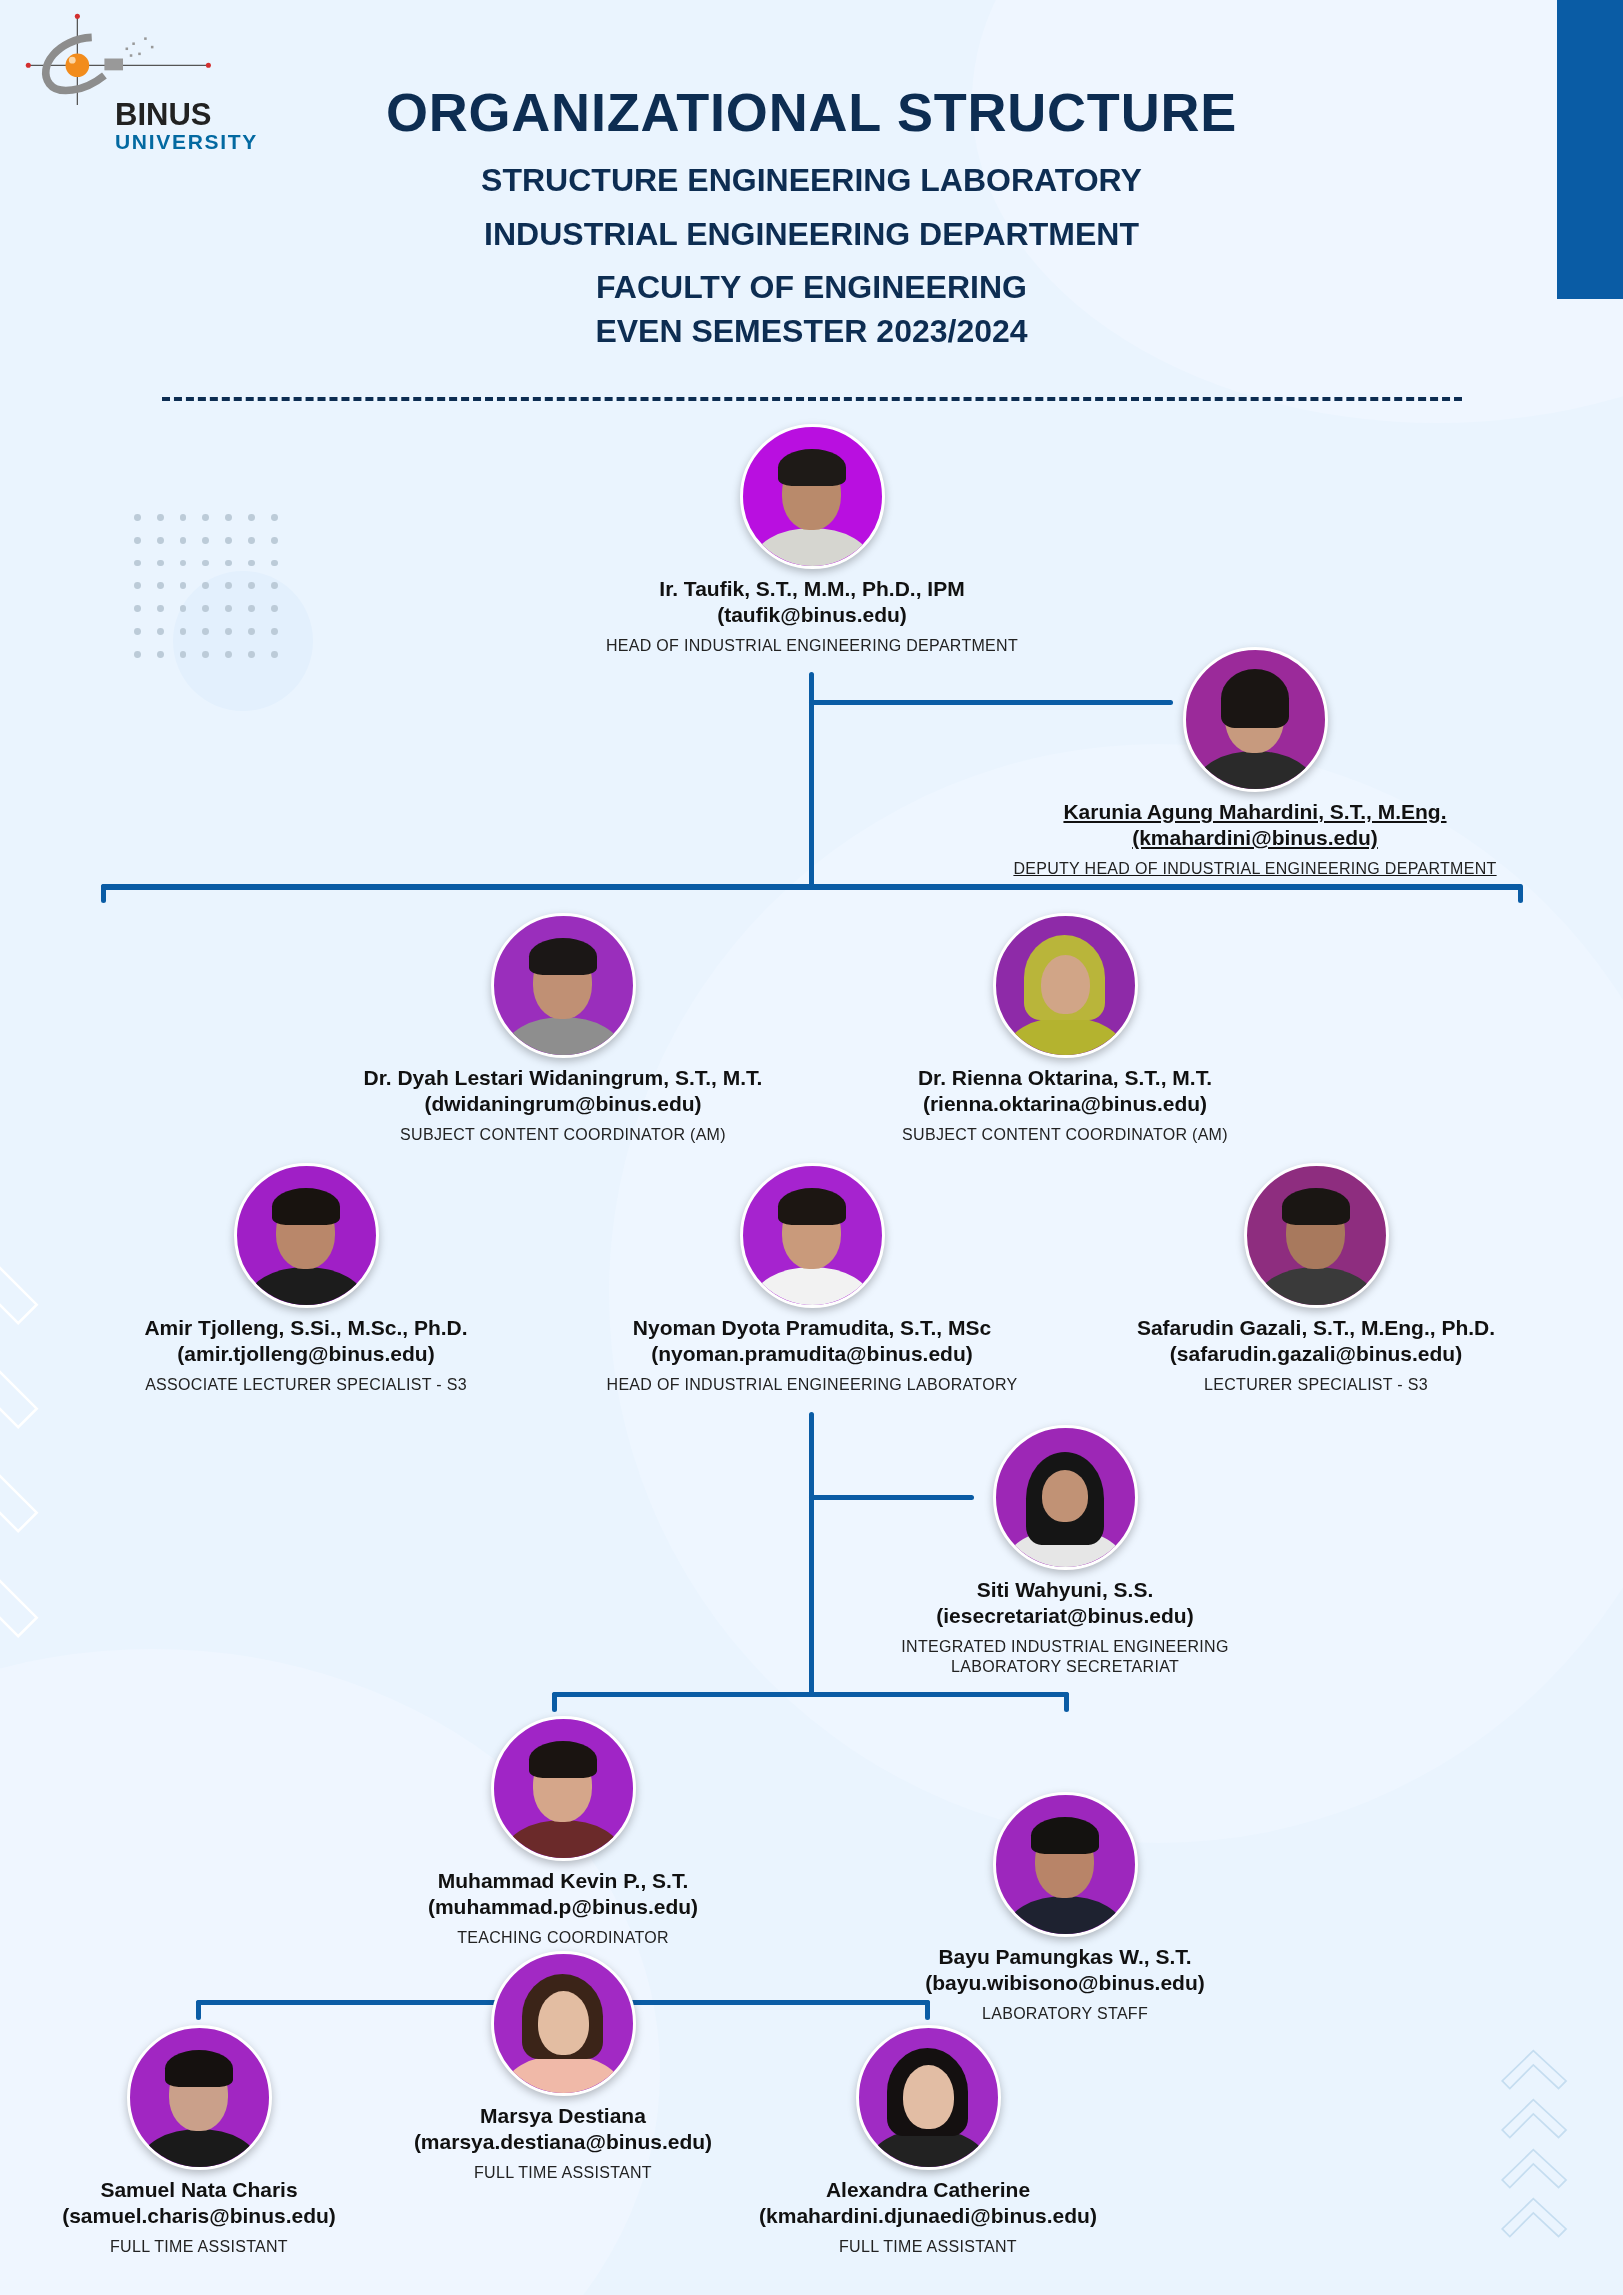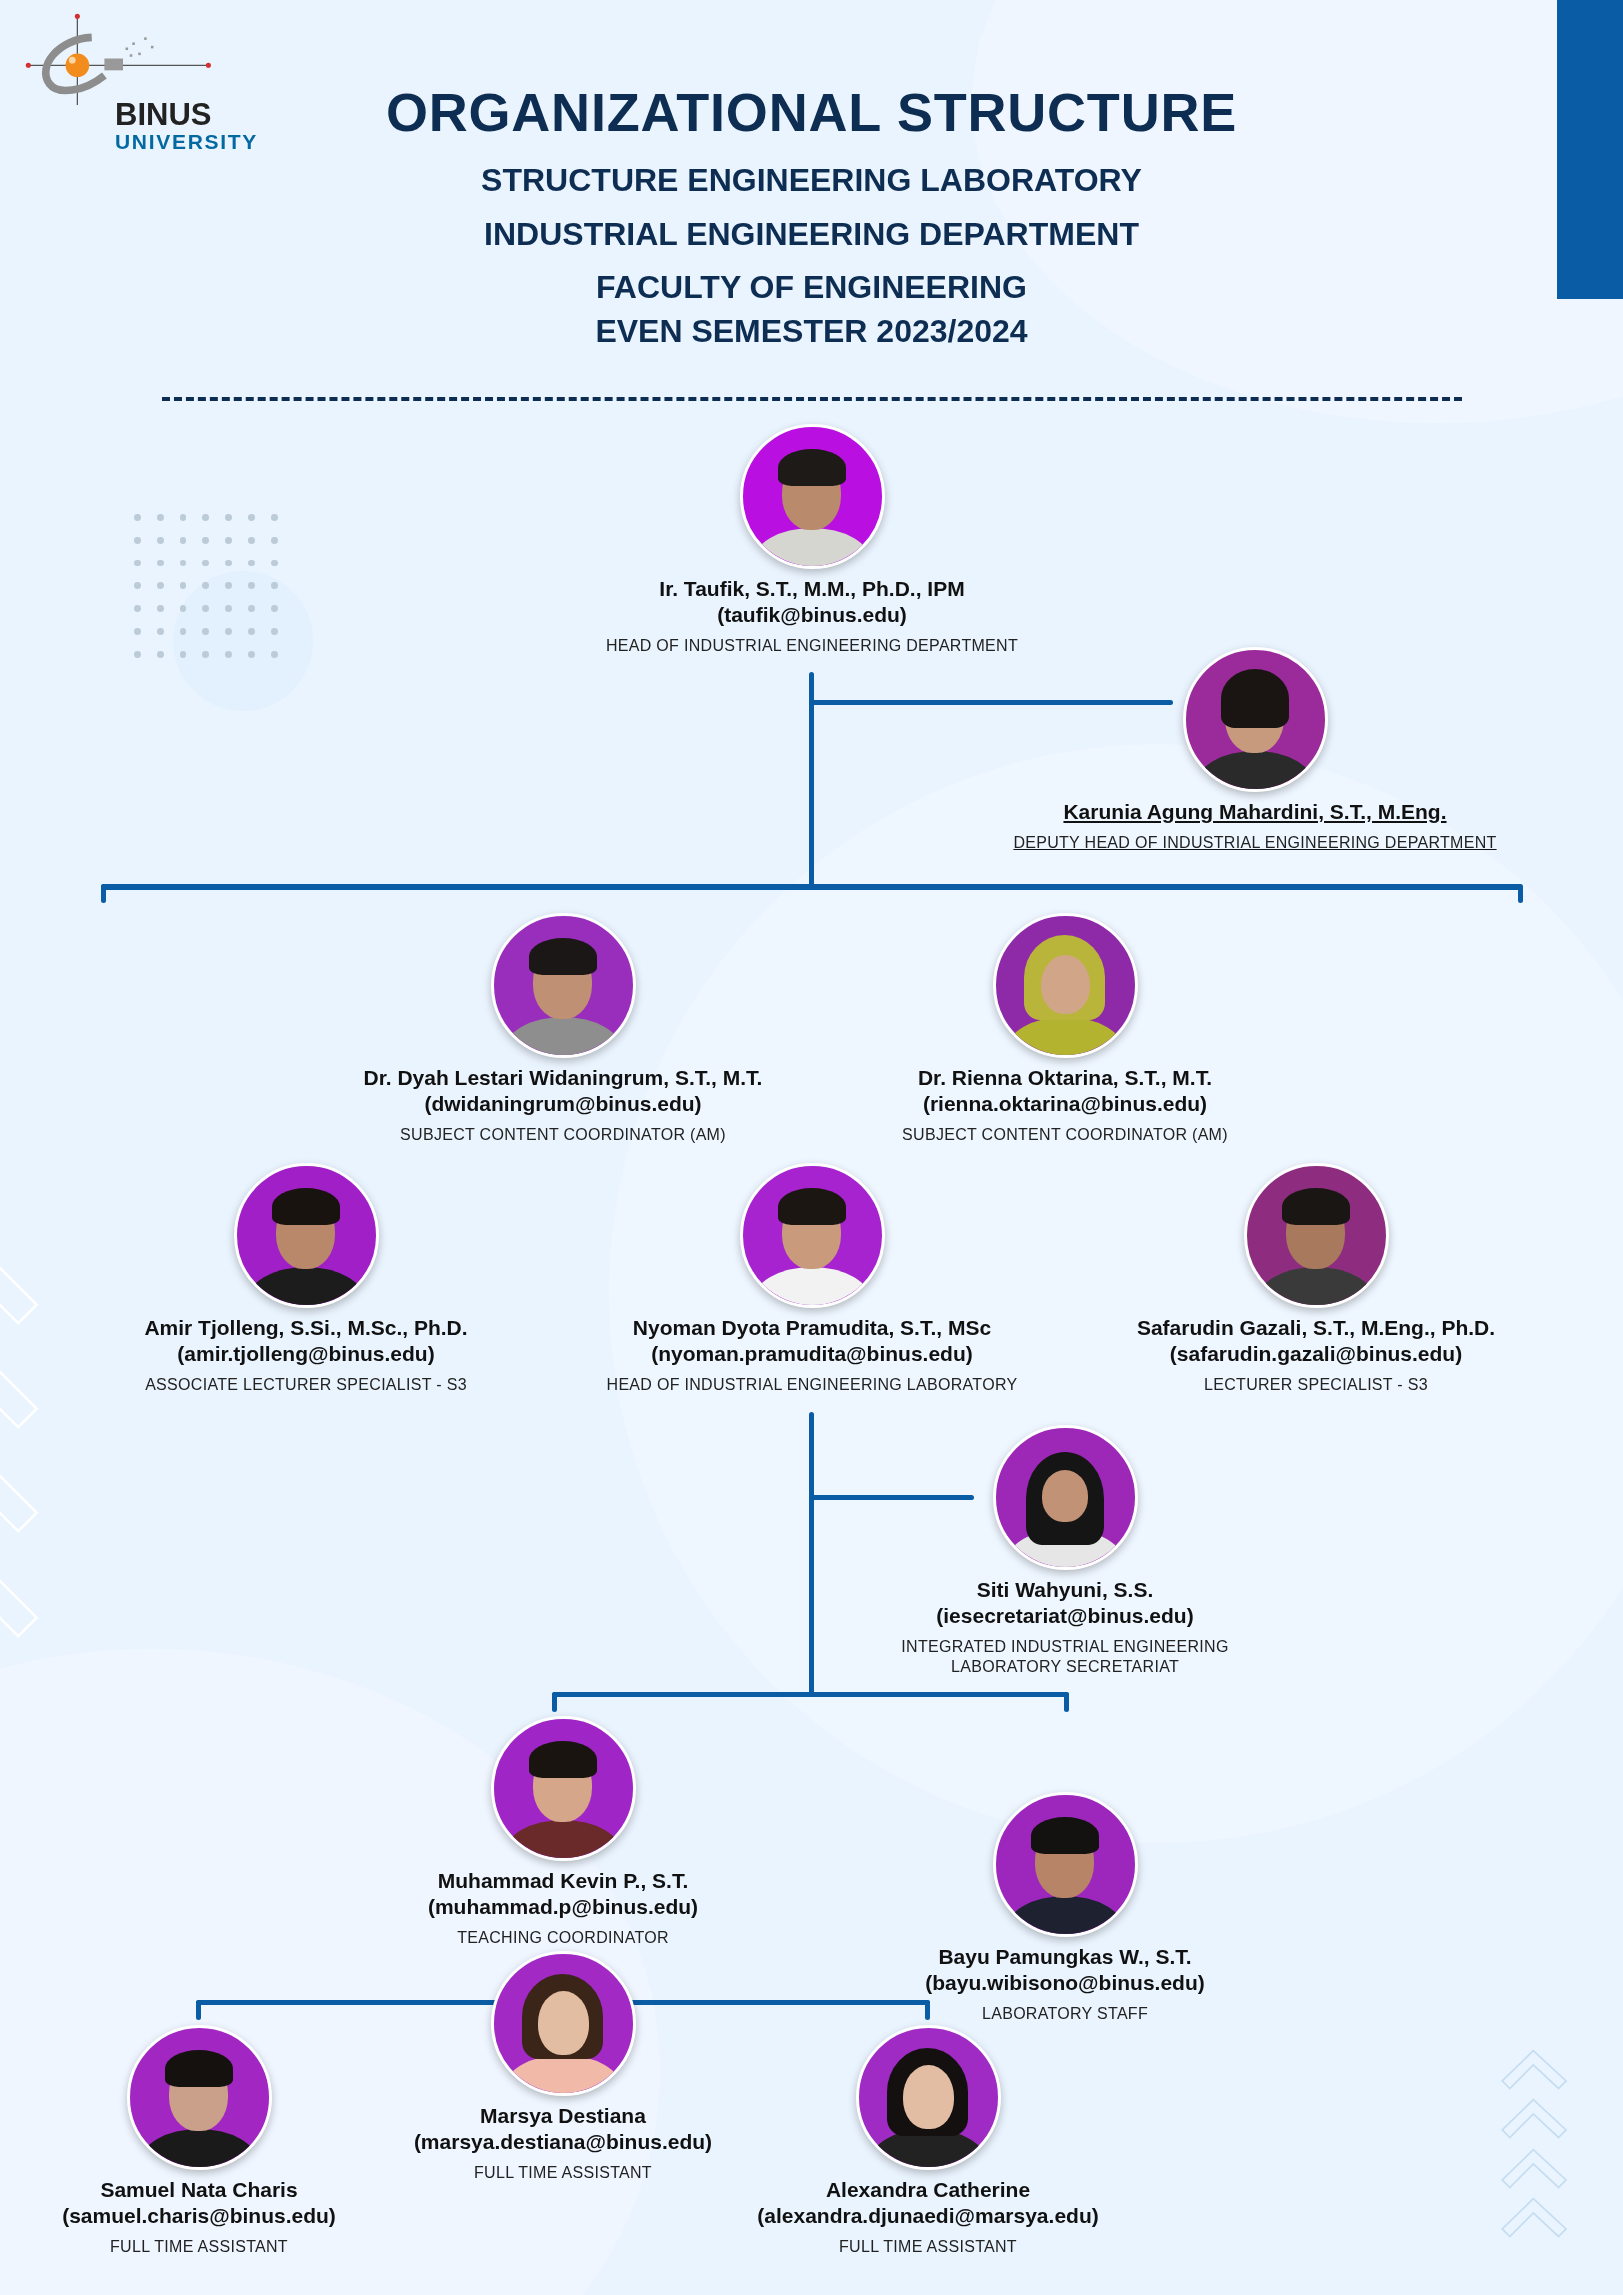--- a/index.html
+++ b/index.html
@@ -203,20 +203,21 @@
   <div class="prole">HEAD OF INDUSTRIAL ENGINEERING DEPARTMENT</div>
 </div>
 
 <div class="person" style="left:959px; top:647px;text-decoration:underline;">
   <div class="avatar" style="background:#9b2a9a">
     <div class="body" style="background:#2a2a2a"></div>
       <div class="head" style="background:#c79a7e"></div>
       <div class="hair" style="background:#1a1513;height:59px;top:18.6px"></div>
   </div>
   <div class="pname">Karunia Agung Mahardini, S.T., M.Eng.</div>
+  <div class="pemail">(kmahardini@binus.edu)</div>
   <div class="prole">DEPUTY HEAD OF INDUSTRIAL ENGINEERING DEPARTMENT</div>
 </div>
 
 <div class="person" style="left:267px; top:913px;">
   <div class="avatar" style="background:#9a2ebc">
     <div class="body" style="background:#8e8e8e"></div>
       <div class="head" style="background:#c09074"></div>
       <div class="hair" style="background:#1b1716"></div>
   </div>
   <div class="pname">Dr. Dyah Lestari Widaningrum, S.T., M.T.</div>
@@ -323,16 +324,16 @@
   <div class="prole">FULL TIME ASSISTANT</div>
 </div>
 
 <div class="person" style="left:632px; top:2025px;">
   <div class="avatar" style="background:#a02bc4">
     <div class="body" style="background:#222"></div>
       <div class="hair" style="background:#141010;height:88px;top:20px;width:81px;margin-left:-41px"></div>
       <div class="head" style="background:#e2bda4;top:37px;height:64px;width:51px;margin-left:-25px"></div>
   </div>
   <div class="pname">Alexandra Catherine</div>
-  <div class="pemail">(alexandra.djunaedi@marsya.edu)</div>
+  <div class="pemail">(kmahardini.djunaedi@binus.edu)</div>
   <div class="prole">FULL TIME ASSISTANT</div>
 </div>
 
 
 </body></html>

